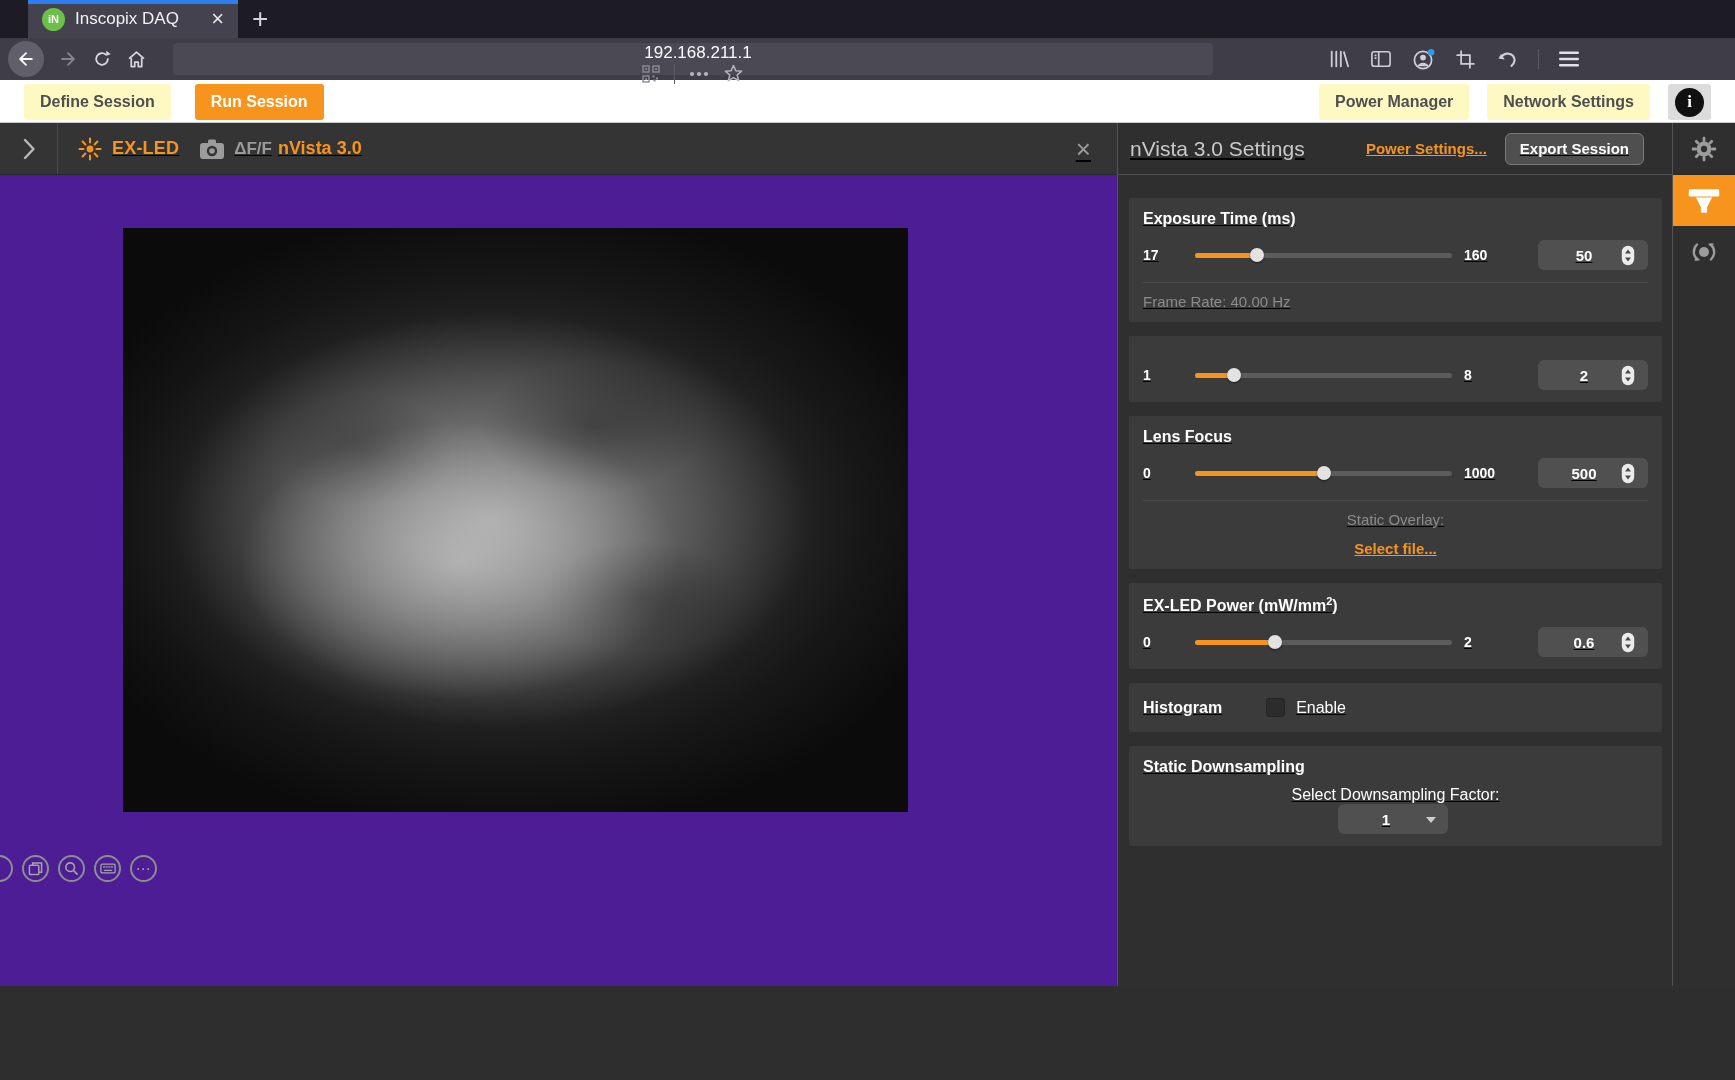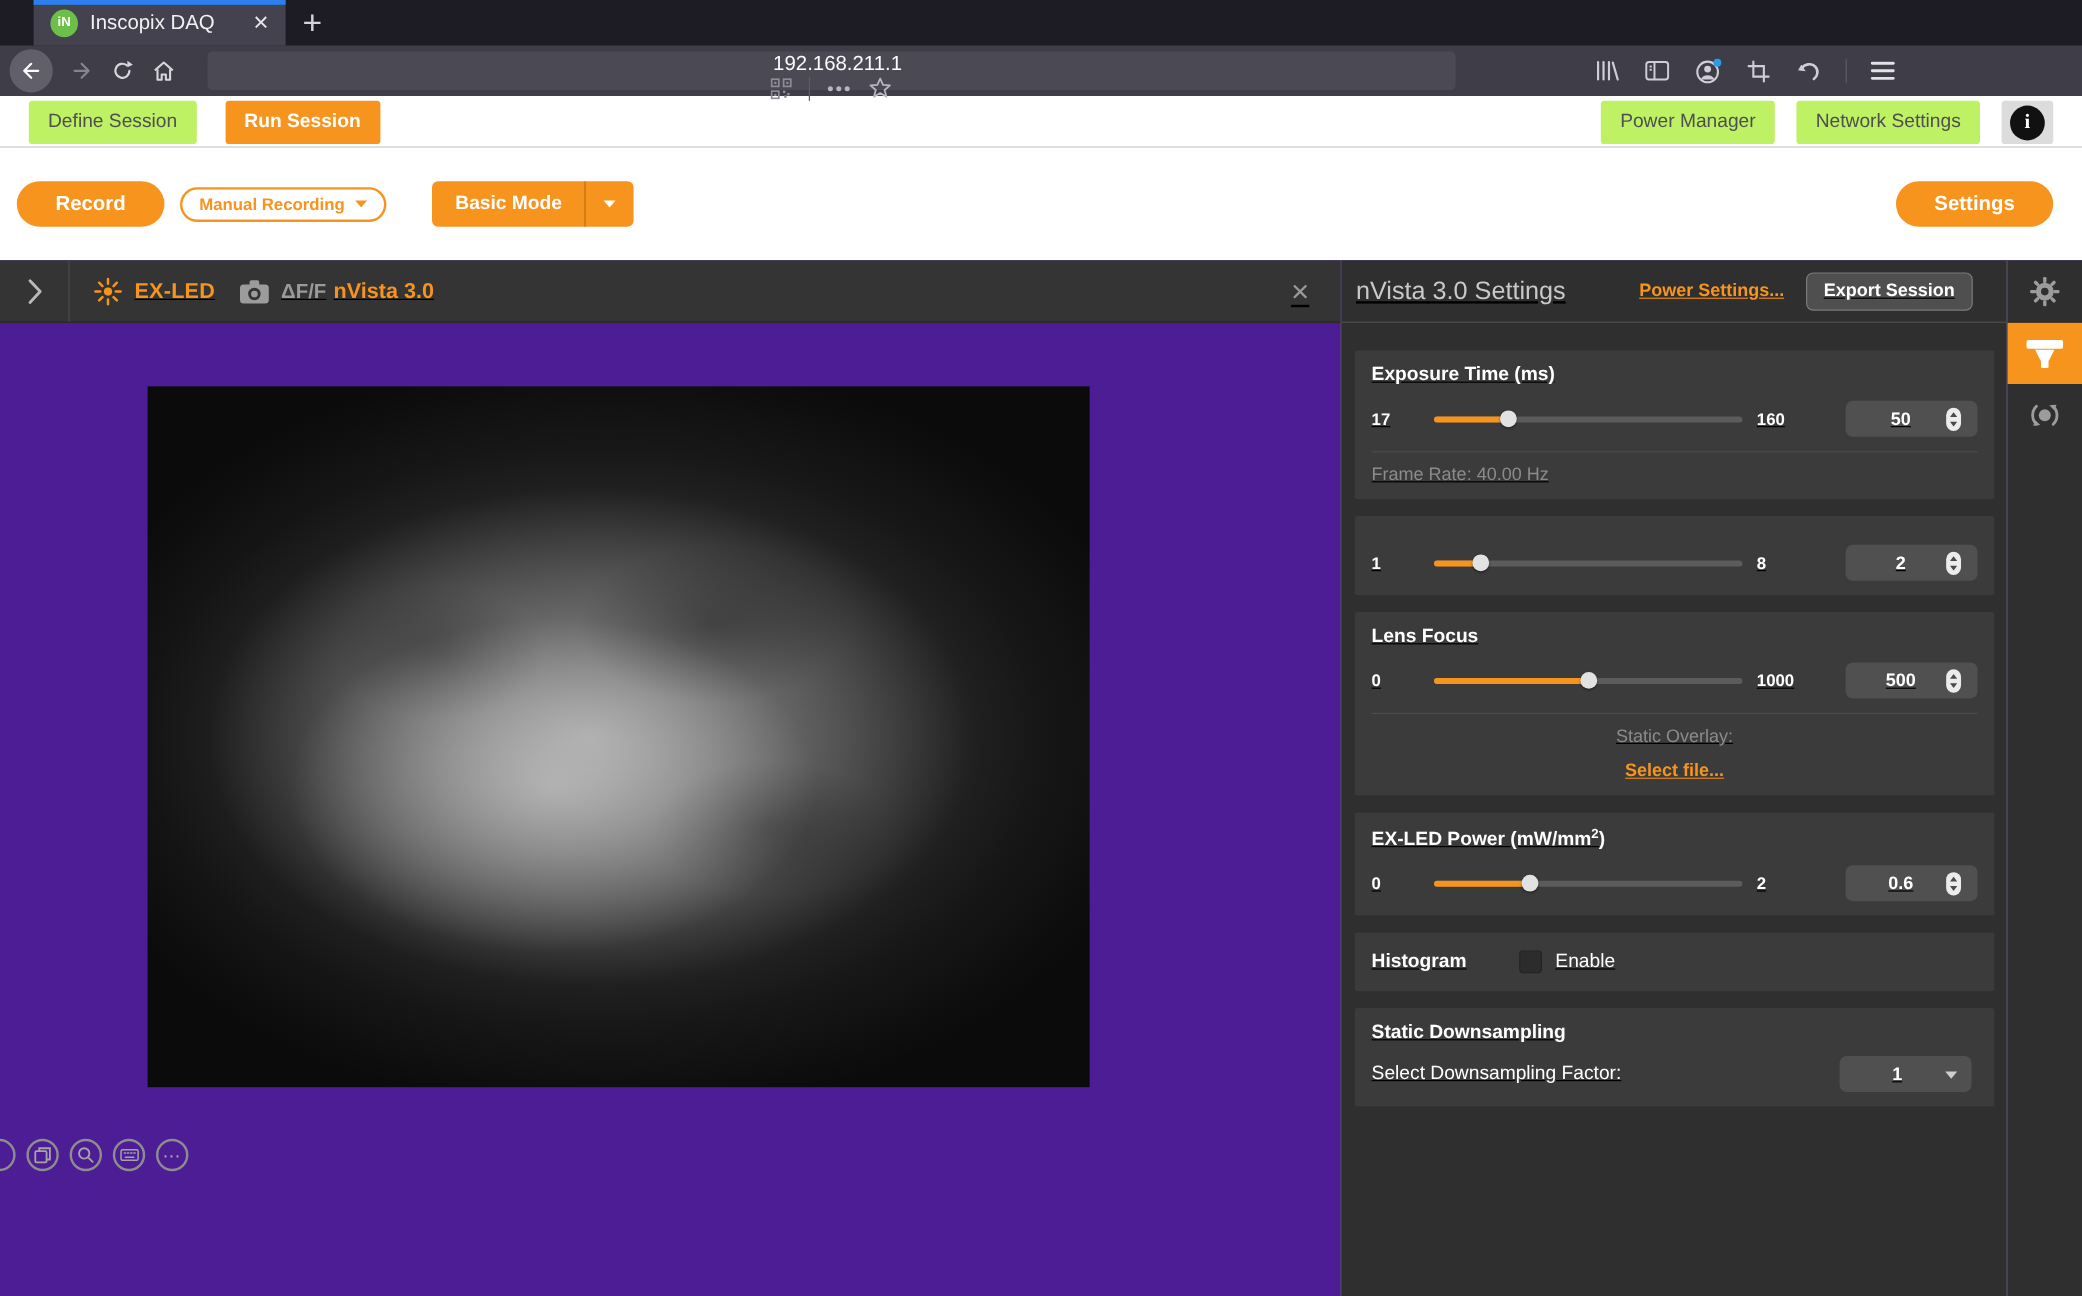--- a/index.html
+++ b/index.html
@@ -27,22 +27,22 @@
   .urlbar { margin-left:26px; width:1040px; height:32px; background:#4a4954; border-radius:4px;
     display:flex; align-items:center; padding:0 12px;flex-direction:column; }
   .url-text { color:#fbfbfe; font-size:17px; margin-left:10px; flex:1; }
   .urlbar-right { display:flex; align-items:center; gap:14px; }
   .vsep { width:1px; height:20px; background:#5d5c66; }
   .tb-icons { display:flex; align-items:center; gap:20px; margin-left:115px; }
 
   
   .appbar { background:#ffffff; }
   .row1 { height:42px; display:flex; align-items:flex-start; padding:4px 24px 0 24px; }
-  .btn-flat { height:36px; padding:0 16px; background:#bef264; color:#4f4f4f; font-size:16px;
-    border-radius:3px; display:flex; align-items:center; justify-content:center; cursor:pointer; }
+  .btn-flat { height:36px; padding:0 16px; background:#fef9c3; color:#4f4f4f; font-size:16px;
+    border-radius:3px; display:flex; align-items:center; justify-content:center; cursor:pointer;font-weight:bold; }
   .btn-flat.active { background:#f7941e; color:#fff; font-weight:bold; }
   .row1 .gap { width:24px; }
   .row1 .spacer { flex:1; }
   .row1 .rgap { width:18px; }
   .info-tile { width:43px; height:36px; background:#dcdcdc; border-radius:3px;
     display:flex; align-items:center; justify-content:center; cursor:pointer; }
   .info-circle { width:29px; height:29px; border-radius:50%; background:#111; color:#fff;
     font-weight:bold; font-size:17px; font-family:"Liberation Serif","DejaVu Serif",serif;
     display:flex; align-items:center; justify-content:center; }
   .hdivider { height:1px; background:#c9c9c9; }
@@ -124,21 +124,21 @@
   .spinner { position:absolute; right:13px; top:5px; }
   .card-divider { border-top:1px solid #4c4c4c; margin-top:12px; }
   .subtext { color:#8b8b8b; font-size:15px; margin-top:10px; }
   .overlay-row { display:flex; align-items:center; gap:12px; margin-top:10px;flex-direction:column; }
   .overlay-label { color:#8b8b8b; font-size:15px; }
   .file-link { color:#f7941e; font-weight:bold; font-size:15px; text-decoration:underline; cursor:pointer; }
   .hist-row { display:flex; align-items:center; }
   .checkbox { width:19px; height:19px; background:#2c2c2c; border:1px solid #242424; border-radius:3px;
     margin-left:44px; cursor:pointer; }
   .cb-label { color:#fff; font-size:16px; margin-left:11px; }
-  .ds-row { display:flex; align-items:center; margin-top:10px; }
+  .ds-row { display:flex; align-items:center; margin-top:10px;flex-direction:column; }
   .ds-label { color:#fff; font-size:16px; flex:1; }
   .dropdown { width:110px; height:30px; background:#505050; border-radius:6px; display:flex;
     align-items:center; justify-content:center; position:relative; cursor:pointer; margin-right:5px; }
   .dropdown .val { color:#fff; font-weight:bold; font-size:15px; margin-right:14px; }
   .dd-caret { position:absolute; right:12px; top:13px; border-left:5px solid transparent;
     border-right:5px solid transparent; border-top:6px solid #cfcfcf; width:0; height:0; }
 
   
   .strip { width:63px; background:#2f2f2f; border-left:1px solid #555; display:flex;
     flex-direction:column; align-items:center; }
@@ -254,36 +254,20 @@
       <div class="spacer"></div>
       <div class="btn-flat">Power Manager</div>
       <div class="rgap"></div>
       <div class="btn-flat">Network Settings</div>
       <div class="rgap"></div>
       <div class="info-tile">
         <div class="info-circle">i</div>
       </div>
     </div>
     <div class="hdivider"></div>
-    <div class="row2">
-      <div class="btn-pill btn-record">Record</div>
-      <div class="btn-manual">
-        <span>Manual Recording</span>
-        <span class="caret"></span>
-      </div>
-      <div class="btn-basic">
-        <span class="bm-label">Basic Mode</span>
-        <span class="bm-sep"></span>
-        <span class="bm-caret-wrap">
-            <span class="caret caret-white"></span>
-          </span>
-      </div>
-      <div class="spacer"></div>
-      <div class="btn-pill btn-settings">Settings</div>
-    </div>
   </div>
 
   <div class="main">
 
     <div class="viewer">
       <div class="viewer-header">
         <div class="chev-btn">
           <svg class="icon-svg" width="14" height="22" viewBox="0 0 14 22" fill="none" stroke="#b9b9b9" stroke-width="2.4" stroke-linecap="round" stroke-linejoin="round">
               <path d="M3 2 L11.5 11 L3 20"></path>
             </svg>

